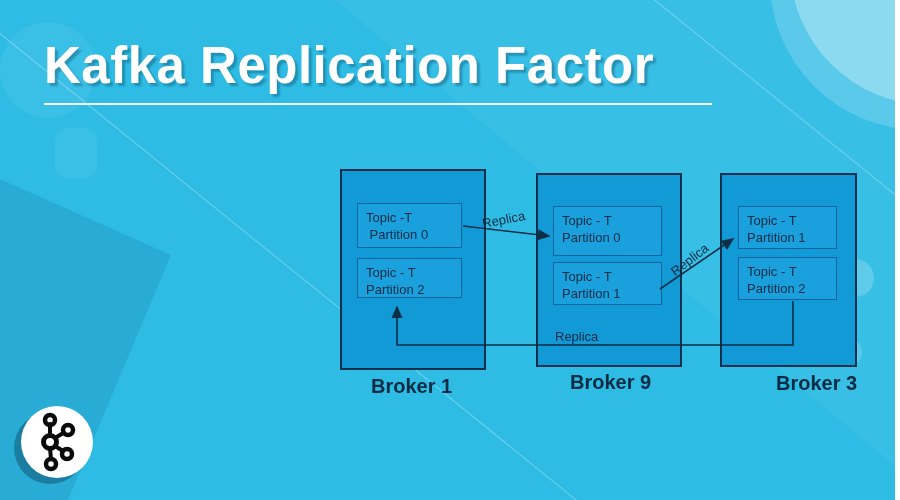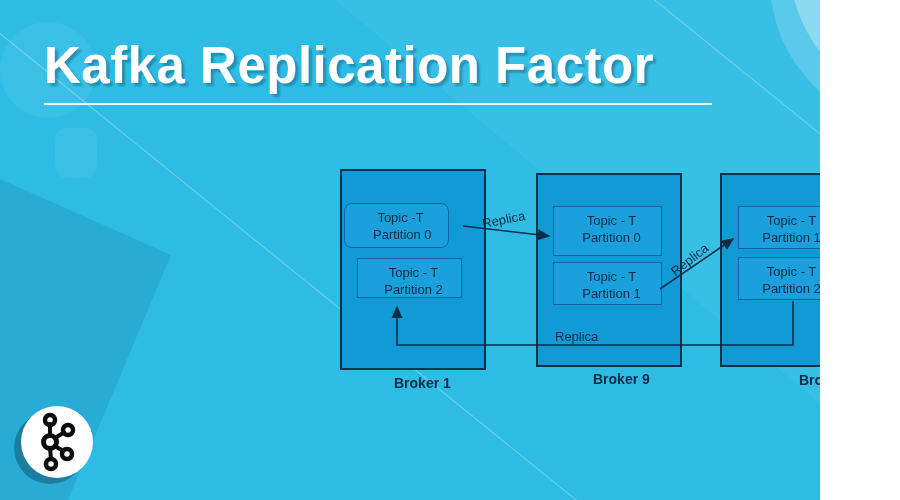--- a/index.html
+++ b/index.html
@@ -1,20 +1,19 @@
 <!DOCTYPE html>
 <html style="--background: #2ebce5; --background-dark: #28acd6; --broker-fill: #129ad7; --partition-fill: #1aa1dd; --box-border: #0b2f4c; --partition-border: #0d649e; --ink: #0a2b44; --arrow: #0d2e47; --title-color: #ffffff;"><head>
 <meta charset="utf-8">
 <style>
   html,body { margin:0; padding:0; background:#ffffff; }
   .stage {
-    position:relative; width:820px; height:500px; overflow:hidden;
+    position:relative; width:895px; height:500px; overflow:hidden;
     background: var(--background, #2ebce5);
     font-family: "Liberation Sans", sans-serif;
-    text-align: center;
   }
   
   .bg-layer { position:absolute; inset:0; pointer-events:none; }
   .bg-dark-poly {
     position:absolute; inset:0;
     background: var(--background-dark, #28acd6);
     clip-path: polygon(0px 179px, 171px 255px, 68px 500px, 0px 500px);
   }
   .bg-light-tri {
     position:absolute; inset:0;
@@ -58,30 +57,30 @@
   #broker-3 { left:720px; top:173px; width:137px; height:194px; }
 
   .partition {
     position:absolute; box-sizing:border-box;
     background: var(--partition-fill, #1aa1dd);
     border:1px solid var(--partition-border, #0d649e);
     color: var(--ink, #0a2b44);
     font-size:13px; line-height:17px; padding:5px 0 0 8px;
   }
   .pline { white-space:pre; }
-  #b1p0 { left:2px; top:32px; width:105px; height:45px;border-radius:8px; }
+  #b1p0 { left:15px; top:32px; width:105px; height:45px; }
   #b1p2 { left:15px; top:87px; width:105px; height:40px; }
   #b2p0 { left:15px; top:31px; width:109px; height:50px; }
   #b2p1 { left:15px; top:87px; width:109px; height:43px; }
   #b3p1 { left:16px; top:31px; width:99px;  height:43px; }
   #b3p2 { left:16px; top:82px; width:99px;  height:43px; }
 
   .broker-label {
-    position:absolute; font-size:14px; font-weight:bold;
-    color: var(--ink, #0a2b44); white-space:nowrap;margin-left:23px;
+    position:absolute; font-size:20px; font-weight:bold;
+    color: var(--ink, #0a2b44); white-space:nowrap;
   }
   #broker-label-1 { left:371px; top:375px; }
   #broker-label-2 { left:570px; top:371px; }
   #broker-label-3 { left:776px; top:372px; }
 
   .arrow-overlay { position:absolute; left:0; top:0; pointer-events:none; }
 
   .replica-label {
     position:absolute; font-size:13px; color:var(--ink, #0a2b44); white-space:nowrap;
   }

